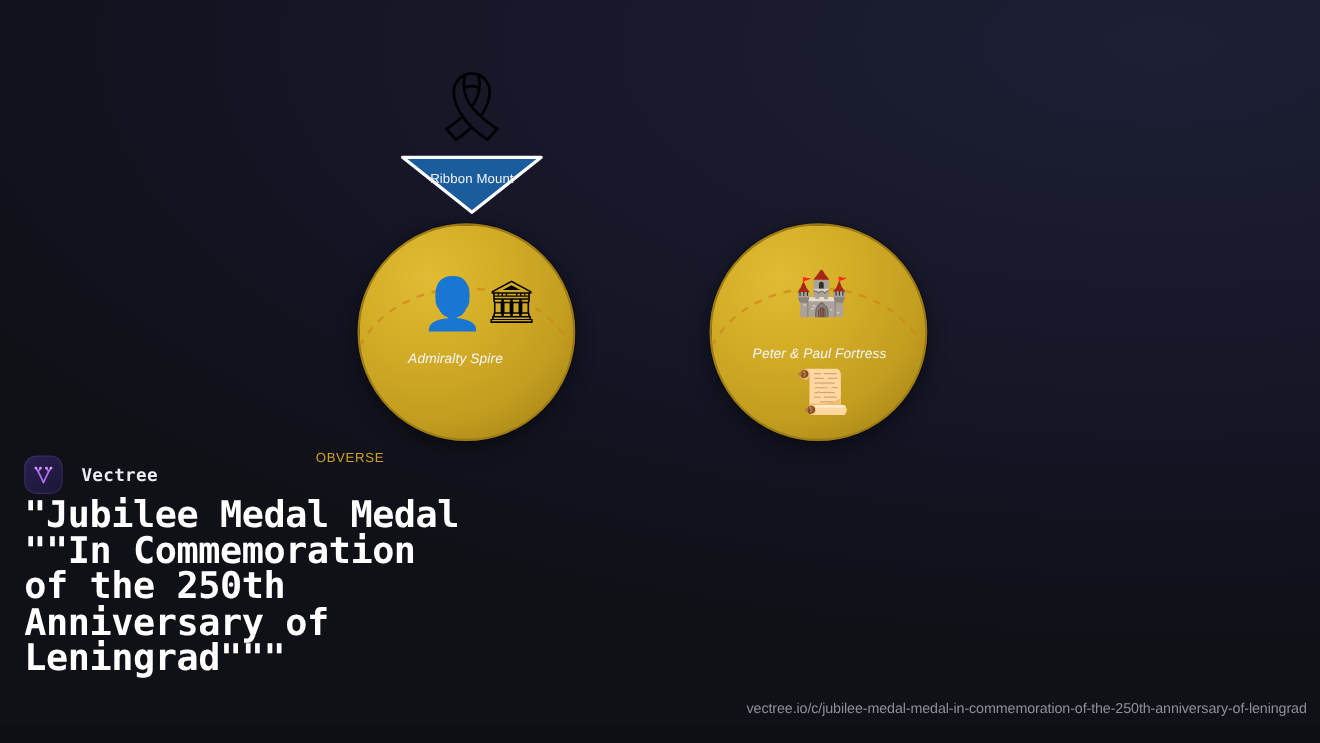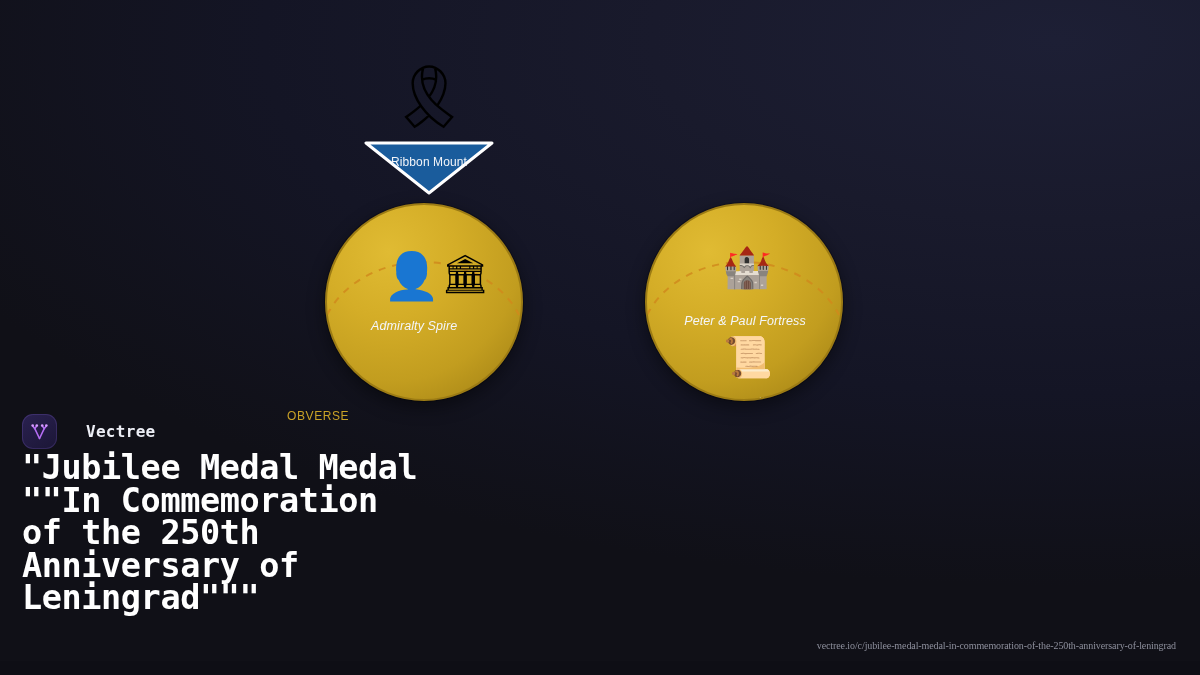--- a/index.html
+++ b/index.html
@@ -130,21 +130,21 @@
   .side-label.obverse { left: 287px; top: 409px; }
   .side-label.reverse { left: 615px; top: 409px; }
 
   
   .brand {
     position: absolute;
     left: 22px;
     top: 414px;
     display: flex;
     align-items: center;
-    gap: 29px;
+    gap: 17px;
   }
   .brand-mark {
     width: 35px;
     height: 35px;
     border-radius: 11px;
     background: linear-gradient(145deg, #2a2150 0%, #221b42 55%, #1b1636 100%);
     display: flex;
     align-items: center;
     justify-content: center;
     box-shadow: inset 0 0 0 1px rgba(160,120,255,.18);
@@ -169,24 +169,24 @@
     line-height: 32.5px;
     color: #ffffff;
     letter-spacing: -0.4px;
     white-space: pre-wrap;
     word-break: break-word;
   }
 
   
   .url {
     position: absolute;
-    right: 24px;
+    right: 12px;
     bottom: 24px;
-    font-family: Liberation Serif, serif;
-    font-size: 10px;
+    font-family: Liberation Sans, sans-serif;
+    font-size: 13px;
     color: #8d8f9c;
     letter-spacing: -0.1px;
   }
 </style>
 </head>
 <body>
 
 <div id="stage">
 
   <div class="ribbon-group">

